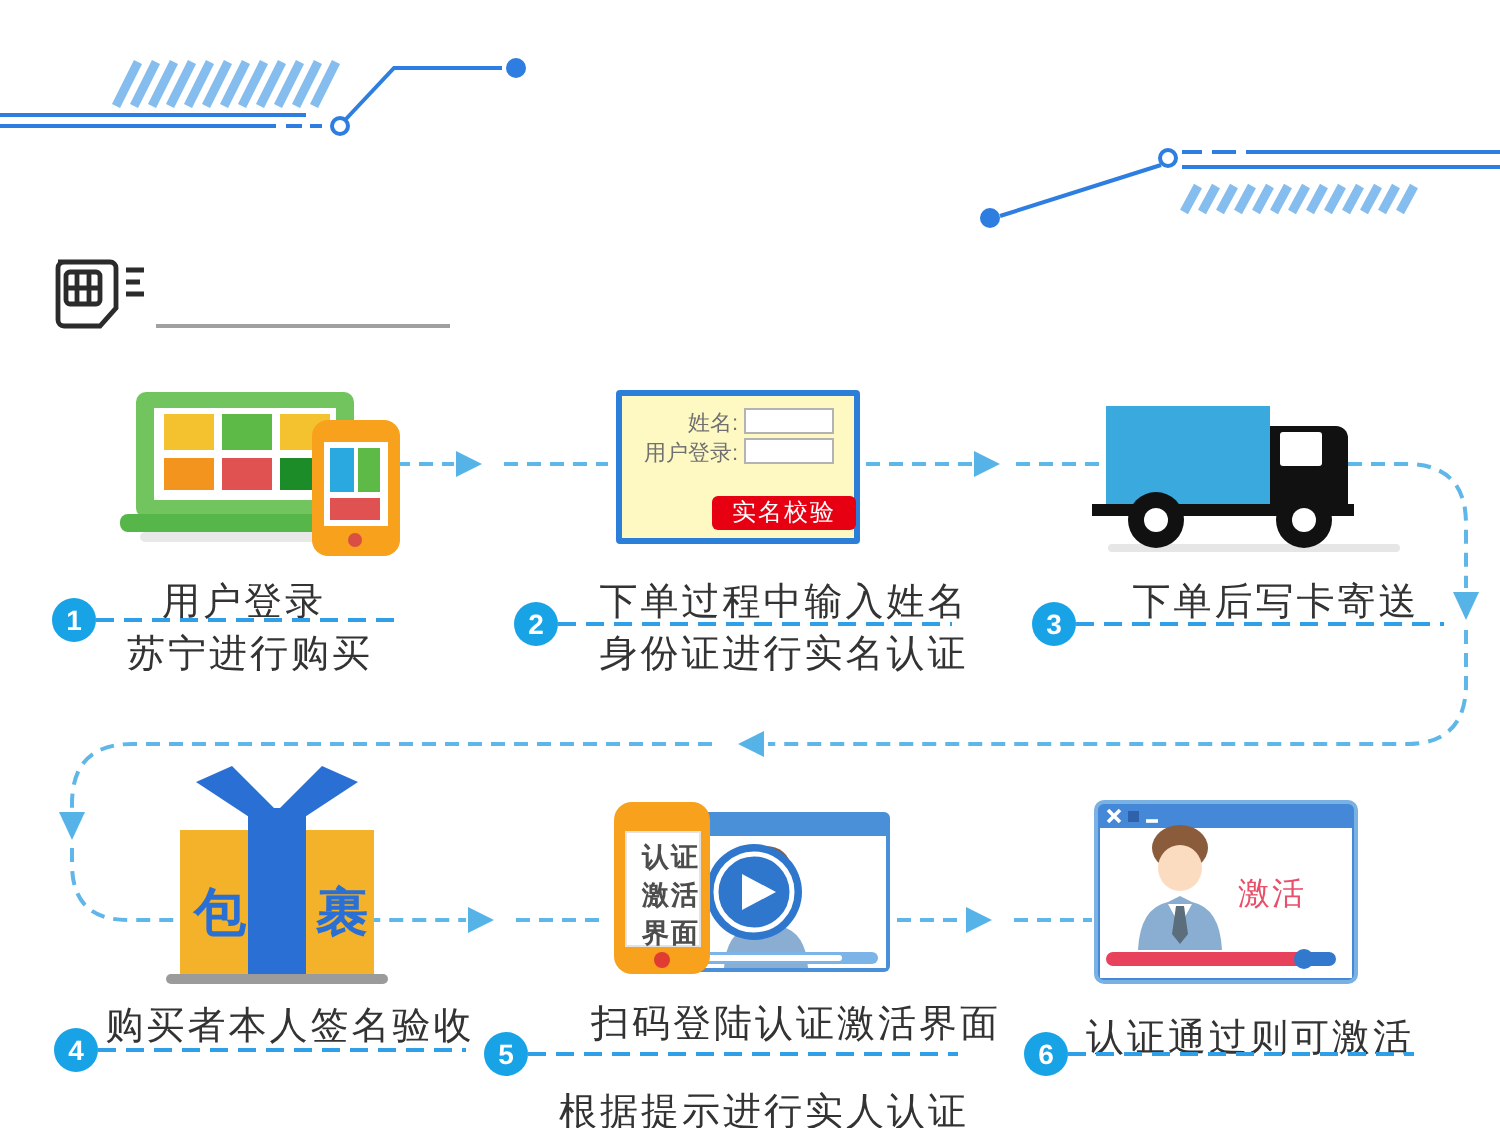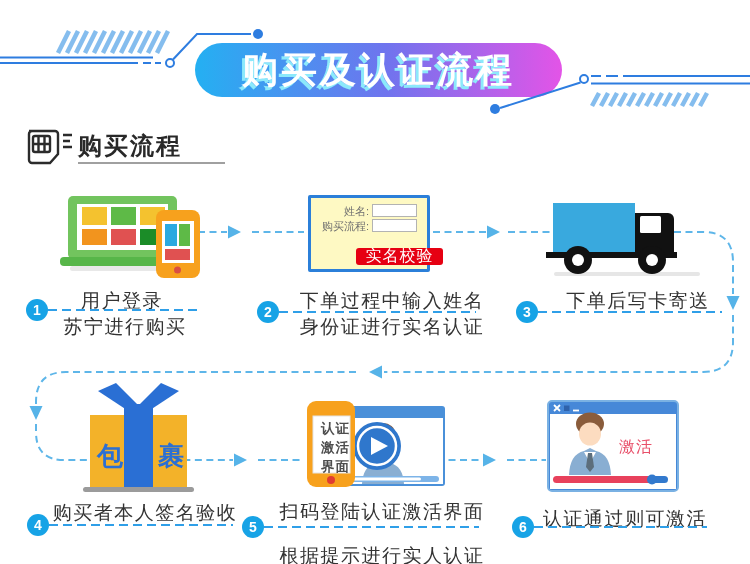--- a/index.html
+++ b/index.html
@@ -14,22 +14,22 @@
   #section-title{left:78px;top:130px;font-size:24px;font-weight:bold;color:#282828;letter-spacing:2px;}
   #section-underline{left:78px;top:162px;width:147px;border-top:2px solid #a0a0a0;}
   .caption{width:300px;text-align:center;font-size:19px;color:#333;letter-spacing:1.5px;white-space:nowrap;}
   .num{width:22px;height:22px;border-radius:50%;background:#17a3e6;color:#fff;
        font-size:14px;font-weight:bold;display:flex;align-items:center;justify-content:center;z-index:5;}
   
   #form-box{left:308px;top:195px;width:122px;height:77px;background:#fef9c3;
             border:3px solid #2b7fd9;border-radius:2px;box-sizing:border-box;z-index:3;}
   .form-label{position:absolute;width:70px;left:-12px;text-align:right;font-size:11px;color:#707070;white-space:nowrap;}
   .form-input{position:absolute;left:61px;width:43px;height:11px;background:#fff;border:1px solid #b3b3b3;}
-  #verify-btn{position:absolute;left:45px;top:50px;width:87px;height:17px;background:#e60012;
-              border-radius:3px;color:#fff;font-size:16px;display:flex;align-items:center;justify-content:center;letter-spacing:1px;}
+  #verify-btn{position:absolute;left:45px;top:50px;width:72px;height:17px;background:#e60012;
+              border-radius:3px;color:#fff;font-size:12px;display:flex;align-items:center;justify-content:center;letter-spacing:1px;}
   .parcel-char{font-size:26px;font-weight:bold;color:#2a6fd4;z-index:4;}
   #phone5-text{left:313px;top:419px;width:37px;text-align:right;font-size:13.5px;font-weight:bold;
                color:#4d4d4d;line-height:19px;z-index:4;letter-spacing:1px;}
   #activate-label{left:614px;top:437px;width:44px;text-align:center;font-size:16px;color:#e8506a;
                   letter-spacing:1px;z-index:4;}
   .icon-svg{z-index:3;}
 </style>
 </head>
 <body>
 
@@ -85,33 +85,29 @@
     <g stroke="#2f9fe8" stroke-width="2" fill="none" stroke-dasharray="9 5">
       <path d="M48,310 H202"></path>
       <path d="M279,312 H476"></path>
       <path d="M538,312 H722"></path>
       <path d="M49,525 H233"></path>
       <path d="M264,527 H479"></path>
       <path d="M534,527 H707"></path>
     </g>
   </svg>
 
-  <div id="banner" class="abs">
-    <span id="banner-title">购买及认证流程</span>
-  </div>
 
   <svg class="abs icon-svg" width="52" height="42" style="left:24px;top:127px;">
     <g stroke="#2b2b2b" stroke-width="2.4" fill="none">
       <path d="M5,4 h26 a3,3 0 0 1 3,3 v20 l-8,9 h-18 a3,3 0 0 1 -3,-3 v-26 a3,3 0 0 1 3,-3 z"></path>
       <rect x="9" y="9" width="17" height="16" rx="2"></rect>
       <path d="M14.5,9 V25 M20.5,9 V25 M9,17 H26"></path>
       <path d="M39,8 H48 M39,14 H46 M39,20 H48"></path>
     </g>
   </svg>
-  <div class="abs" id="section-title">购买流程</div>
   <div class="abs" id="section-underline"></div>
 
   <svg class="abs icon-svg" width="150" height="92" style="left:55px;top:188px;">
     <rect x="15" y="78" width="130" height="5" rx="2.5" fill="#e8e8e8"></rect>
     <rect x="13" y="8" width="109" height="63" rx="5" fill="#72c45e"></rect>
     <rect x="22" y="16" width="91" height="46" fill="#ffffff"></rect>
     <rect x="27" y="19" width="25" height="18" fill="#f4c22f"></rect>
     <rect x="56" y="19" width="25" height="18" fill="#5eba47"></rect>
     <rect x="85" y="19" width="25" height="18" fill="#f4c22f"></rect>
     <rect x="27" y="41" width="25" height="16" fill="#f2941e"></rect>
@@ -122,21 +118,21 @@
     <rect x="107" y="33" width="32" height="42" fill="#ffffff"></rect>
     <rect x="110" y="36" width="12" height="22" fill="#2aa9e0"></rect>
     <rect x="124" y="36" width="11" height="22" fill="#5eba47"></rect>
     <rect x="110" y="61" width="25" height="11" fill="#e05151"></rect>
     <circle cx="122.5" cy="82" r="3.5" fill="#d94f43"></circle>
   </svg>
 
   <div id="form-box" class="abs">
     <div class="form-label" style="top:6px;">姓名:</div>
     <div class="form-input" style="top:6px;"></div>
-    <div class="form-label" style="top:21px;">购买流程:</div>
+    <div class="form-label" style="top:21px;">用户登录:</div>
     <div class="form-input" style="top:21px;"></div>
     <div id="verify-btn">实名校验</div>
   </div>
 
   <svg class="abs icon-svg" width="170" height="90" style="left:540px;top:195px;">
     <rect x="14" y="77" width="146" height="4" rx="2" fill="#e6e6e6"></rect>
     <rect x="13" y="8" width="82" height="52" fill="#39a9de"></rect>
     <rect x="6" y="57" width="131" height="6" fill="#111111"></rect>
     <path d="M95,18 h33 a6,6 0 0 1 6,6 v39 h-39 z" fill="#111111"></path>
     <rect x="100" y="21" width="21" height="17" rx="1.5" fill="#ffffff"></rect>
@@ -202,17 +198,17 @@
   <div class="abs num" style="left:27px;top:514px;">4</div>
   <div class="abs num" style="left:242px;top:516px;">5</div>
   <div class="abs num" style="left:512px;top:516px;">6</div>
 
   <div class="abs caption" style="left:-28px;top:288px;">用户登录</div>
   <div class="abs caption" style="left:-25px;top:314px;">苏宁进行购买</div>
   <div class="abs caption" style="left:242px;top:288px;">下单过程中输入姓名</div>
   <div class="abs caption" style="left:242px;top:314px;">身份证进行实名认证</div>
   <div class="abs caption" style="left:488px;top:288px;">下单后写卡寄送</div>
   <div class="abs caption" style="left:-5px;top:500px;">购买者本人签名验收</div>
-  <div class="abs caption" style="left:232px;top:499px;">扫码登陆认证激活界面</div>
+  <div class="abs caption" style="left:248px;top:499px;">扫码登陆认证激活界面</div>
   <div class="abs caption" style="left:232px;top:543px;">根据提示进行实人认证</div>
   <div class="abs caption" style="left:475px;top:506px;">认证通过则可激活</div>
 
 </div>
 
 </body></html>

